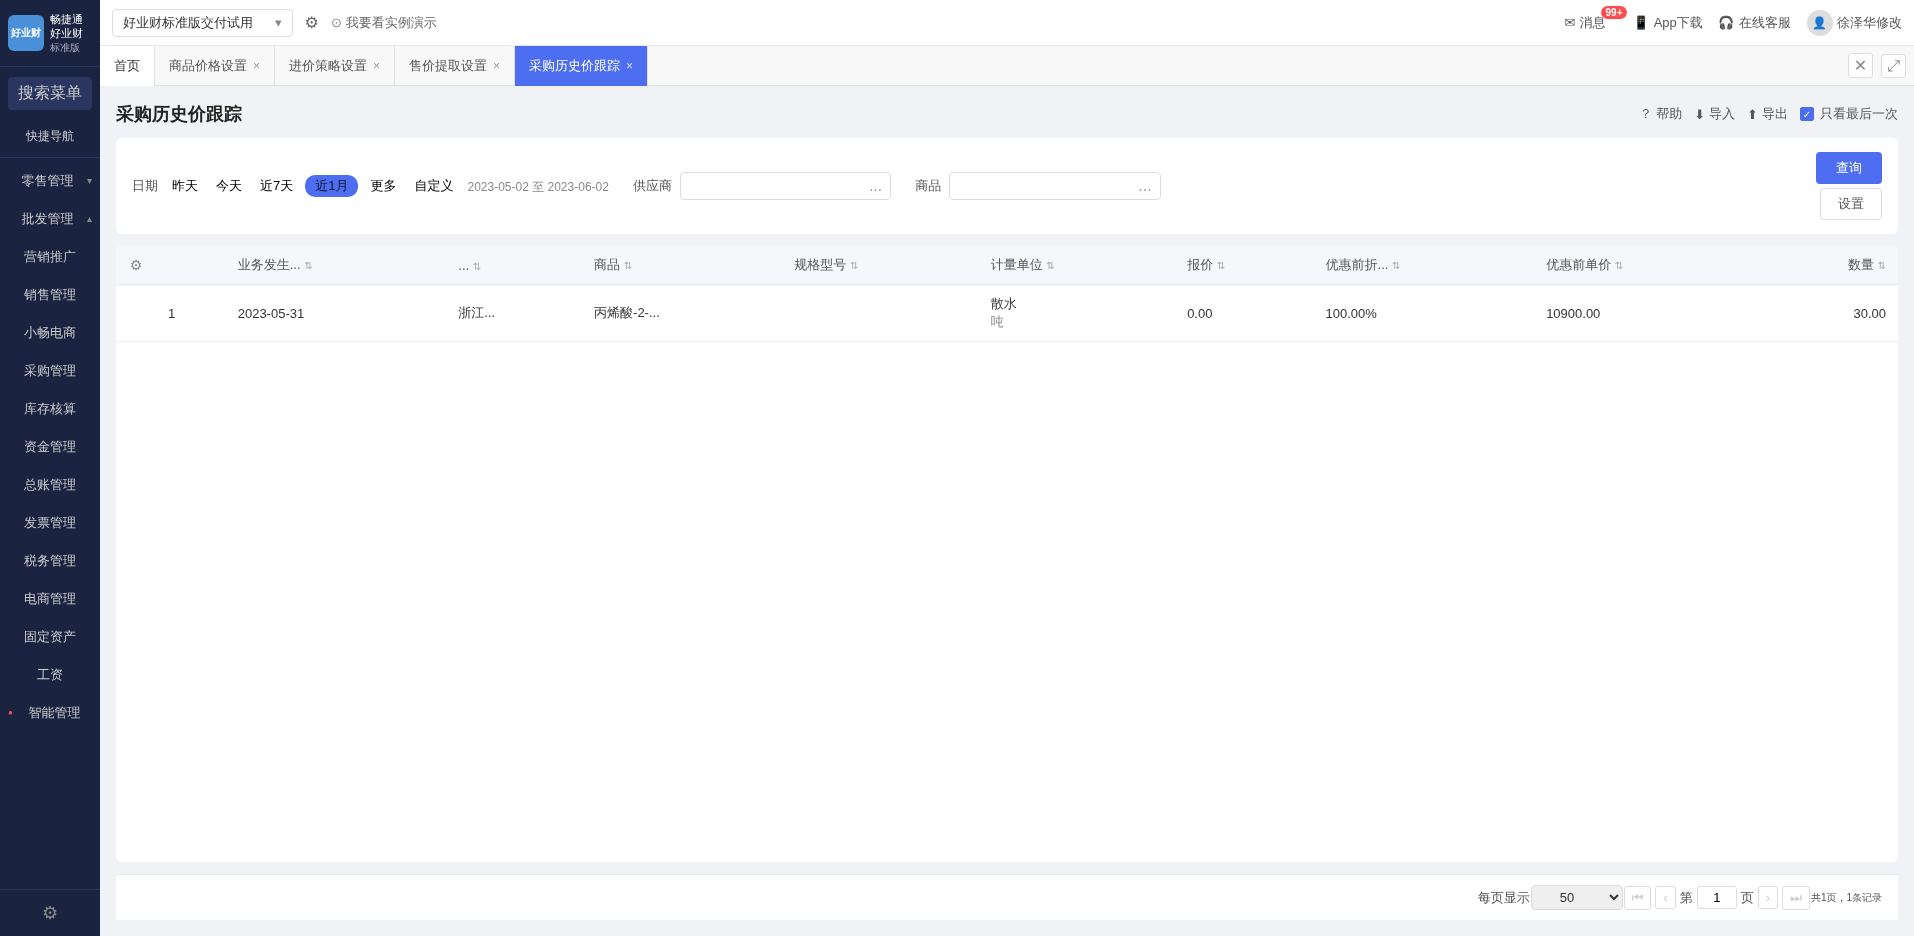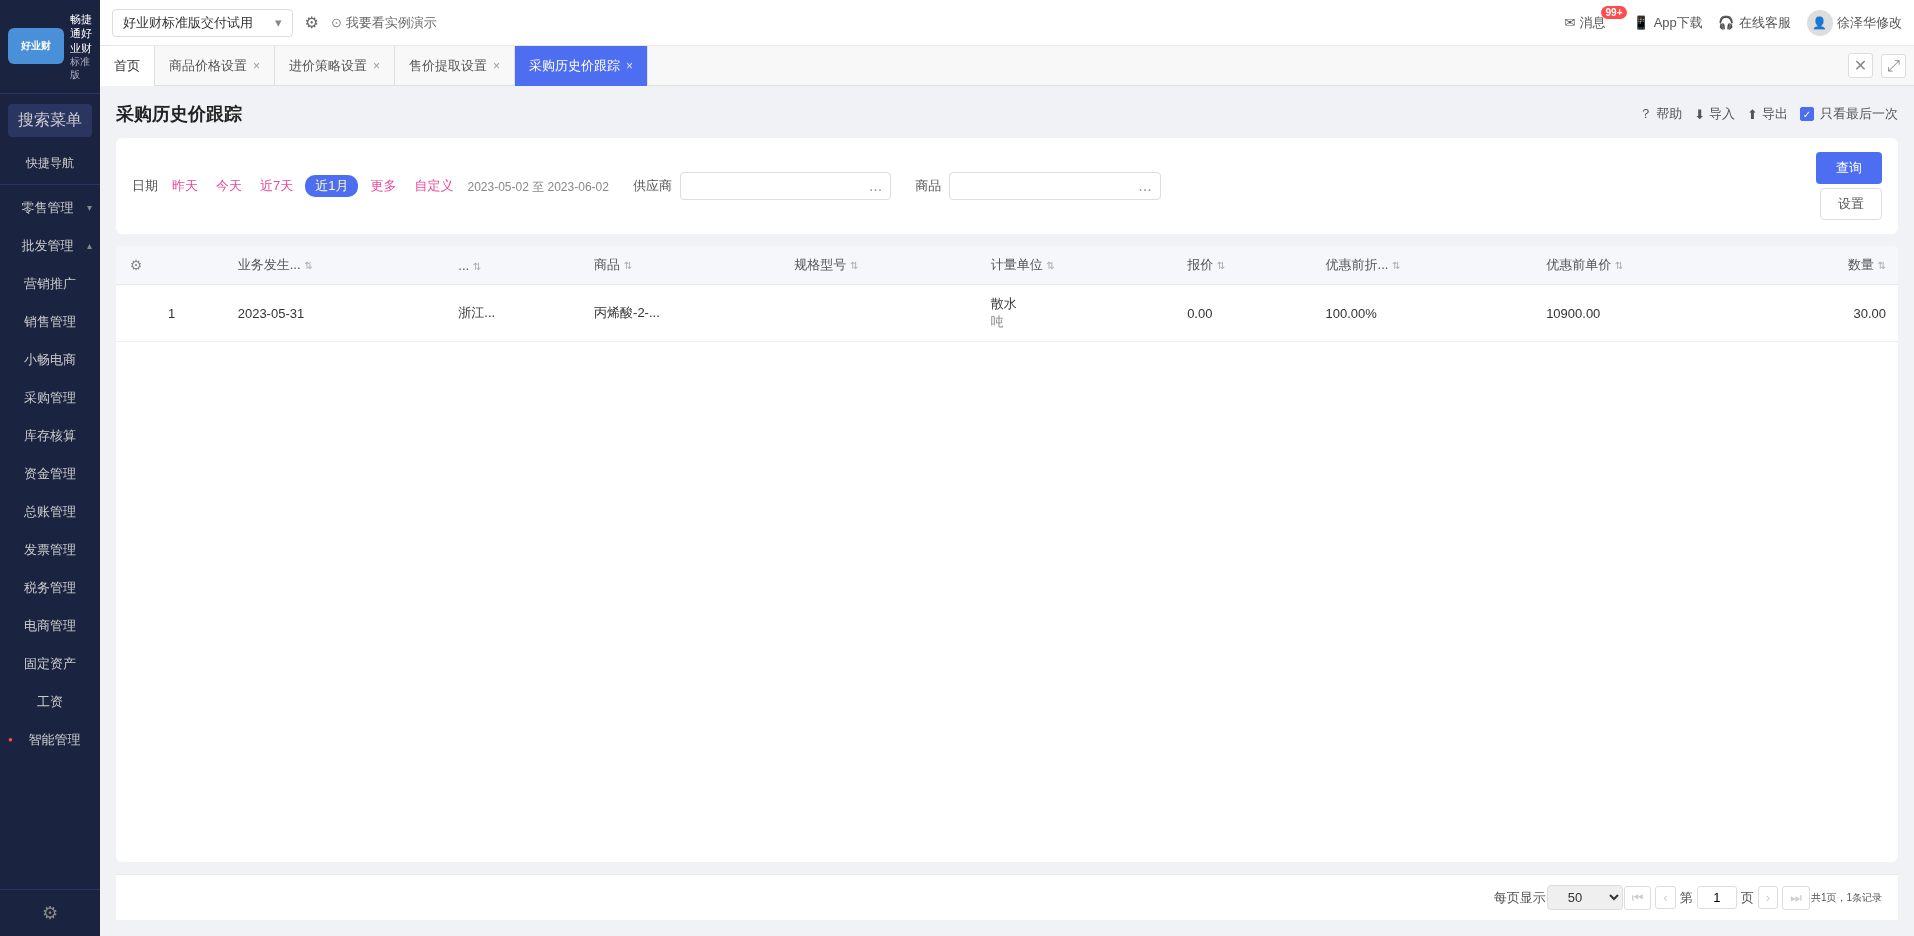--- a/index.html
+++ b/index.html
@@ -1,21 +1,21 @@
 <!DOCTYPE html>
 <html><head>
   <meta charset="utf-8">
   <style>
     * { margin: 0; padding: 0; box-sizing: border-box; }
     body { font-family: 'Microsoft YaHei', Arial, sans-serif; font-size: 13px; background: #f0f2f5; color: #333; display: flex; height: 936px; overflow: hidden; }
 
     
     .sidebar { width: 100px; background: #1a2340; display: flex; flex-direction: column; height: 100%; flex-shrink: 0; }
     .sidebar-logo { padding: 12px 8px; border-bottom: 1px solid #2a3560; display: flex; align-items: center; gap: 6px; }
-    .sidebar-logo-icon { width: 56px; height: 36px; background: #4a90d9; border-radius: 6px; display: flex; align-items: center; justify-content: center; color: white; font-size: 10px; font-weight: bold; flex-shrink: 0; }
+    .sidebar-logo-icon { width: 36px; height: 36px; background: #4a90d9; border-radius: 6px; display: flex; align-items: center; justify-content: center; color: white; font-size: 10px; font-weight: bold; flex-shrink: 0; }
     .sidebar-logo-text { color: white; font-size: 11px; line-height: 1.3; }
     .sidebar-search { padding: 10px 8px; }
     .sidebar-search-btn { width: 100%; background: #2a3560; border: none; color: #aab; border-radius: 4px; padding: 6px; font-size: 16px; cursor: pointer; color: #ccc; text-align: center; }
     .sidebar-nav-btn { width: 100%; background: transparent; border: none; color: #aab; padding: 8px; font-size: 12px; cursor: pointer; color: #ccc; text-align: center; display: block; }
     .sidebar-divider { height: 1px; background: #2a3560; margin: 4px 0; }
     .sidebar-item { padding: 10px 8px; color: #ccc; font-size: 13px; cursor: pointer; display: flex; align-items: center; justify-content: center; }
     .sidebar-item-label { flex: 1; text-align: center; }
     .sidebar-item .arrow { font-size: 10px; color: #888; }
     .sidebar-item.has-dot::before { content: '●'; color: #ff4d4f; margin-right: 4px; font-size: 8px; }
     .sidebar-settings { margin-top: auto; padding: 12px; text-align: center; border-top: 1px solid #2a3560; color: #888; }
@@ -54,43 +54,43 @@
     .page-action-btn { display: flex; align-items: center; gap: 4px; color: #555; font-size: 13px; cursor: pointer; }
     .only-latest { display: flex; align-items: center; gap: 6px; font-size: 13px; color: #555; }
     .checkbox { width: 14px; height: 14px; border: 1px solid #4e6ef2; background: #4e6ef2; border-radius: 2px; display: inline-flex; align-items: center; justify-content: center; color: white; font-size: 10px; }
 
     
     .filter-panel { background: white; border-radius: 6px; padding: 14px 16px; }
     .filter-row { display: flex; align-items: center; gap: 24px; }
     .filter-group { display: flex; align-items: center; gap: 8px; }
     .filter-label { color: #555; font-size: 13px; white-space: nowrap; }
     .date-options { display: flex; align-items: center; gap: 6px; }
-    .date-option { color: #ec4899; font-size: 13px; cursor: pointer; padding: 2px 6px; }
-    .date-option.active { background: #4e6ef2; color: #fef9c3; border-radius: 10px; padding: 2px 10px; }
+    .date-option { color: #000000; font-size: 13px; cursor: pointer; padding: 2px 6px; }
+    .date-option.active { background: #4e6ef2; color: #0f172a; border-radius: 10px; padding: 2px 10px; }
     .date-range { color: #888; font-size: 12px; margin-top: 2px; }
     .filter-input-group { display: flex; align-items: center; border: 1px solid #ddd; border-radius: 4px; padding: 4px 8px; min-width: 200px; gap: 4px; }
     .filter-input { border: none; outline: none; font-size: 13px; flex: 1; color: #333; background: transparent; }
     .filter-dots { color: #999; cursor: pointer; font-size: 16px; }
     .query-btn { background: #4e6ef2; color: white; border: none; border-radius: 4px; padding: 7px 20px; font-size: 13px; cursor: pointer; }
     .settings-btn { background: white; color: #555; border: 1px solid #ddd; border-radius: 4px; padding: 6px 16px; font-size: 13px; cursor: pointer; margin-left: 4px; }
 
     
     .table-container { background: white; border-radius: 6px; flex: 1; overflow: auto; }
     table { width: 100%; border-collapse: collapse; }
     thead tr { background: #f5f7fa; }
     th { padding: 10px 12px; text-align: left; font-size: 13px; color: #555; font-weight: 500; border-bottom: 1px solid #e8e8e8; white-space: nowrap; }
     th .sort-icon { color: #aaa; font-size: 10px; cursor: pointer; }
     td { padding: 10px 12px; font-size: 13px; color: #333; border-bottom: 1px solid #f0f0f0; }
     .th-settings { width: 40px; text-align: center; }
     .gear-th { color: #888; cursor: pointer; font-size: 14px; }
 
     
     .pagination { background: white; border-top: 1px solid #e8e8e8; padding: 10px 16px; display: flex; align-items: center; justify-content: flex-end; gap: 1px; flex-shrink: 0; }
     .pagination-label { font-size: 13px; color: #555; }
-    .pagination-select { border: 1px solid #ddd; border-radius: 4px; padding: 3px 16px; font-size: 13px; color: #333; cursor: pointer; }
+    .pagination-select { border: 1px solid #ddd; border-radius: 4px; padding: 3px 24px; font-size: 13px; color: #333; cursor: pointer; }
     .pagination-nav { display: flex; align-items: center; gap: 4px; }
     .page-nav-btn { border: 1px solid #ddd; background: white; border-radius: 3px; padding: 3px 7px; cursor: pointer; color: #555; font-size: 13px; }
     .page-nav-btn:disabled { color: #ccc; cursor: default; }
     .page-input { border: 1px solid #ddd; border-radius: 3px; padding: 3px 6px; width: 40px; text-align: center; font-size: 13px; }
     .pagination-info { font-size: 10px; color: #555; }
   </style>
 </head>
 <body>
 
 <div class="sidebar">

